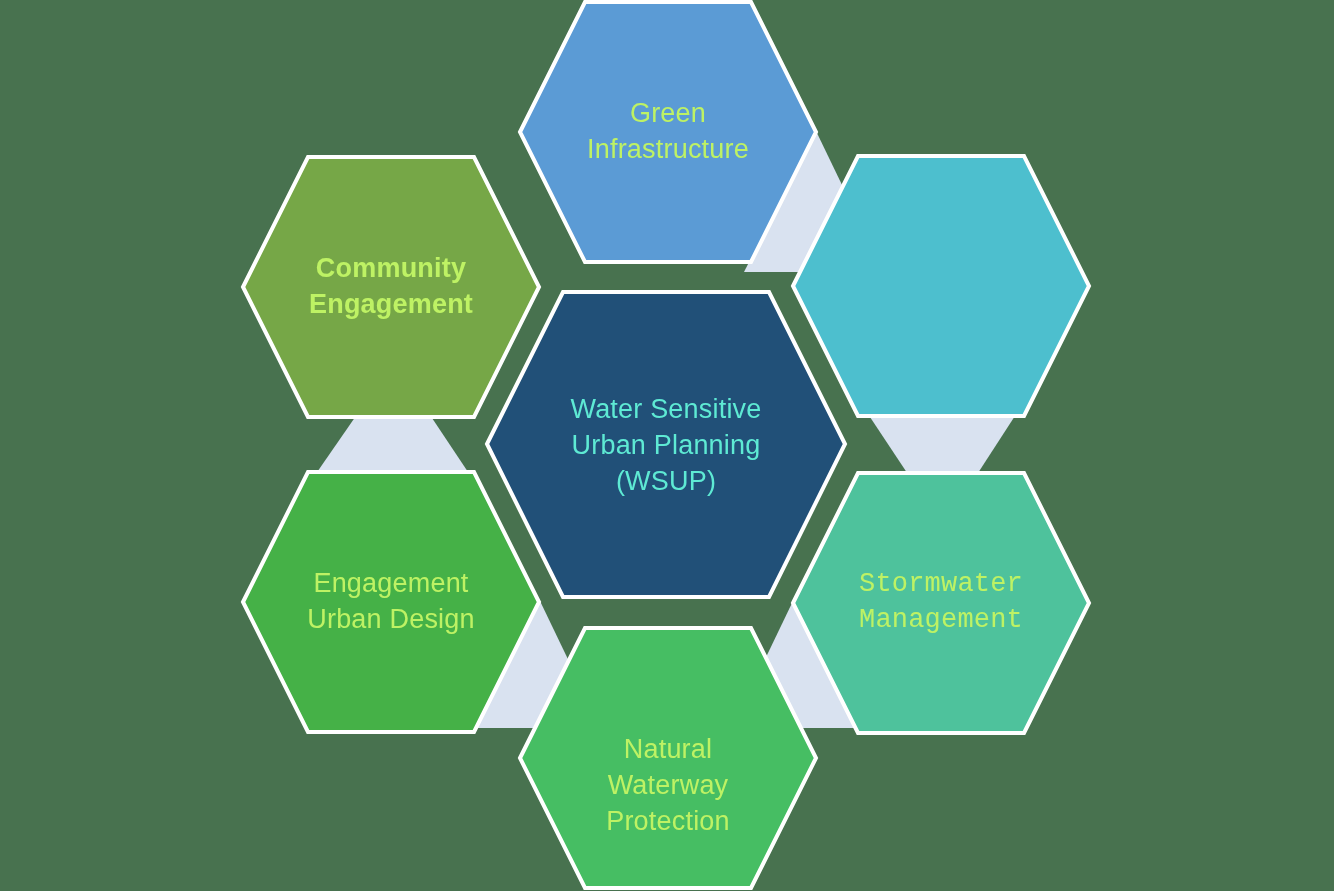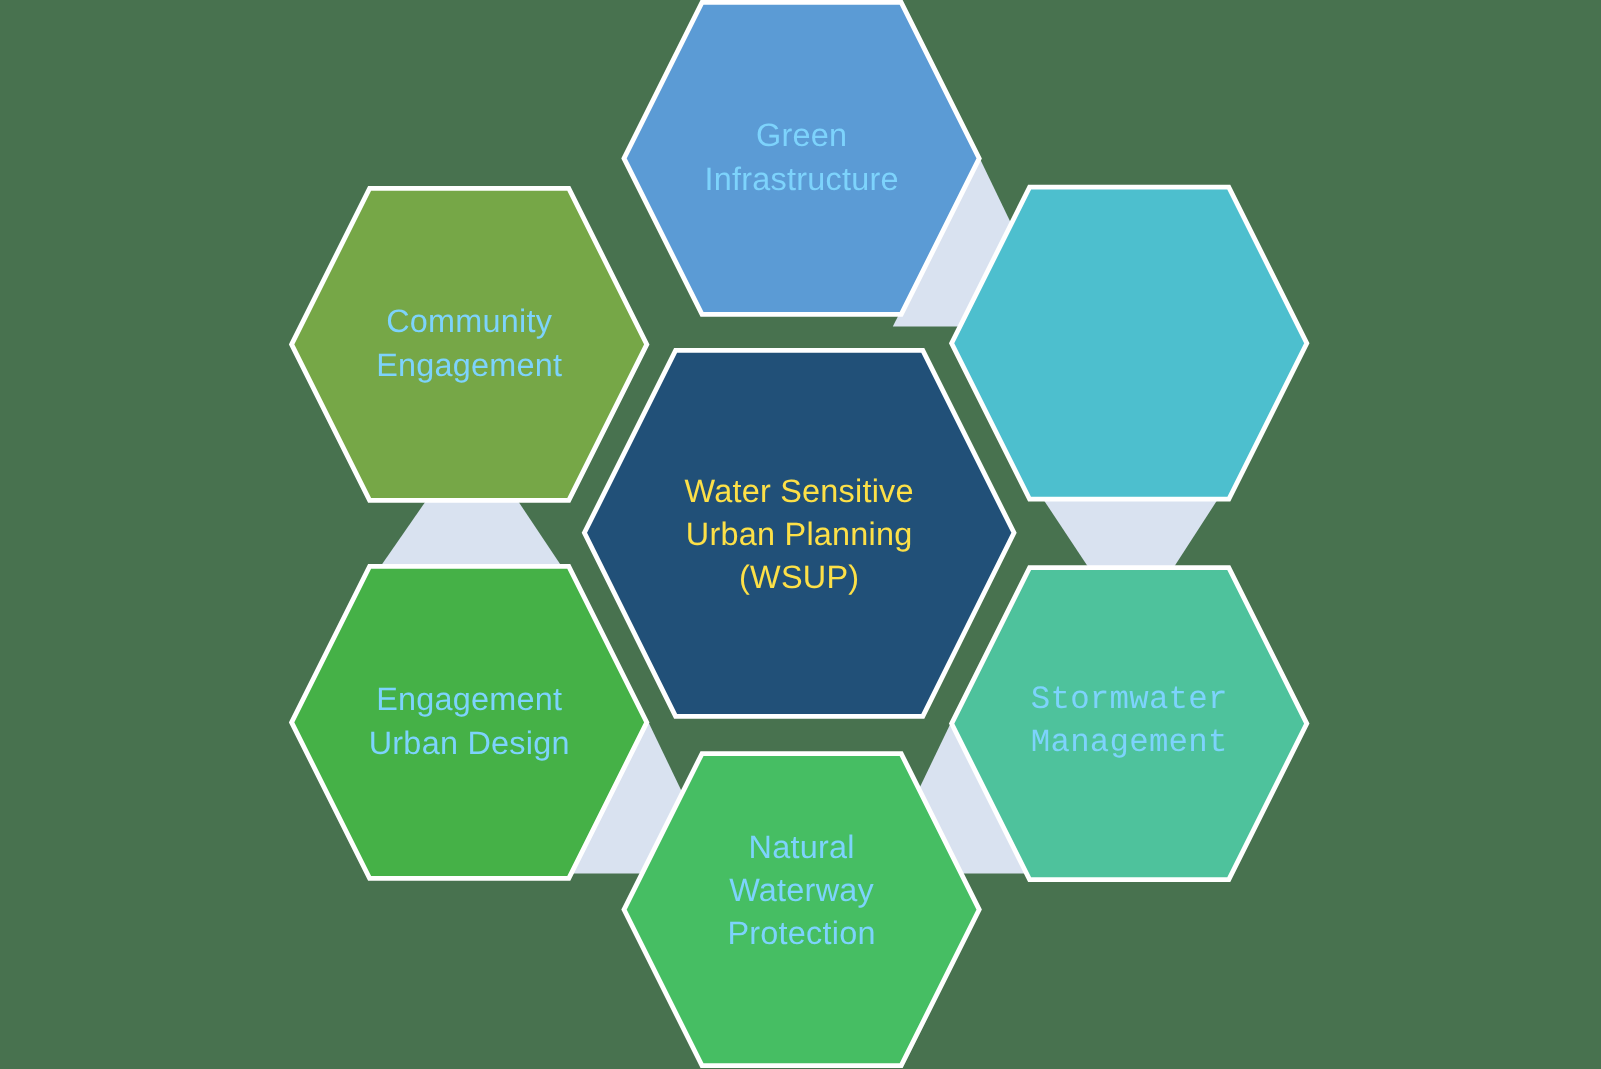--- a/index.html
+++ b/index.html
@@ -13,25 +13,25 @@
   .stage svg { position: absolute; inset: 0; display: block; }
   .hex-label {
     position: absolute;
     width: 320px;
     transform: translate(-50%, -50%);
     text-align: center;
     white-space: pre-line;
     font-size: 27px;
     line-height: 36px;
     font-weight: 400;
-    color: #7dd3fc;
+    color: #bef264;
     letter-spacing: 0.2px;
     pointer-events: none;
   }
-  .hex-label.center { color: #fde047; }
+  .hex-label.center { color: #5eead4; }
 </style>
 </head>
 <body>
 
 <div class="stage">
   <svg width="1334" height="891" viewBox="0 0 1334 891">
 
     <rect x="0" y="0" width="1334" height="891" fill="#48724F"></rect>
 
     <polygon points="816,131 744,272 884,272" fill="#D9E2F0"></polygon>
@@ -54,22 +54,22 @@
 Urban Planning
 (WSUP)</div>
 
   <div class="hex-label" style="left:668px; top:131px;">Green
 Infrastructure</div>
 
 
   <div class="hex-label" style="left:941px; top:602px;font-family:Liberation Mono, monospace;">Stormwater
 Management</div>
 
-  <div class="hex-label" style="left:668px; top:742px;">Natural
+  <div class="hex-label" style="left:668px; top:785px;">Natural
 Waterway
 Protection</div>
 
   <div class="hex-label" style="left:391px; top:601px;">Engagement
 Urban Design</div>
 
-  <div class="hex-label" style="left:391px; top:286px;">Community
+  <div class="hex-label" style="left:391px; top:286px;font-weight:bold;">Community
 Engagement</div>
 </div>
 
 </body></html>

